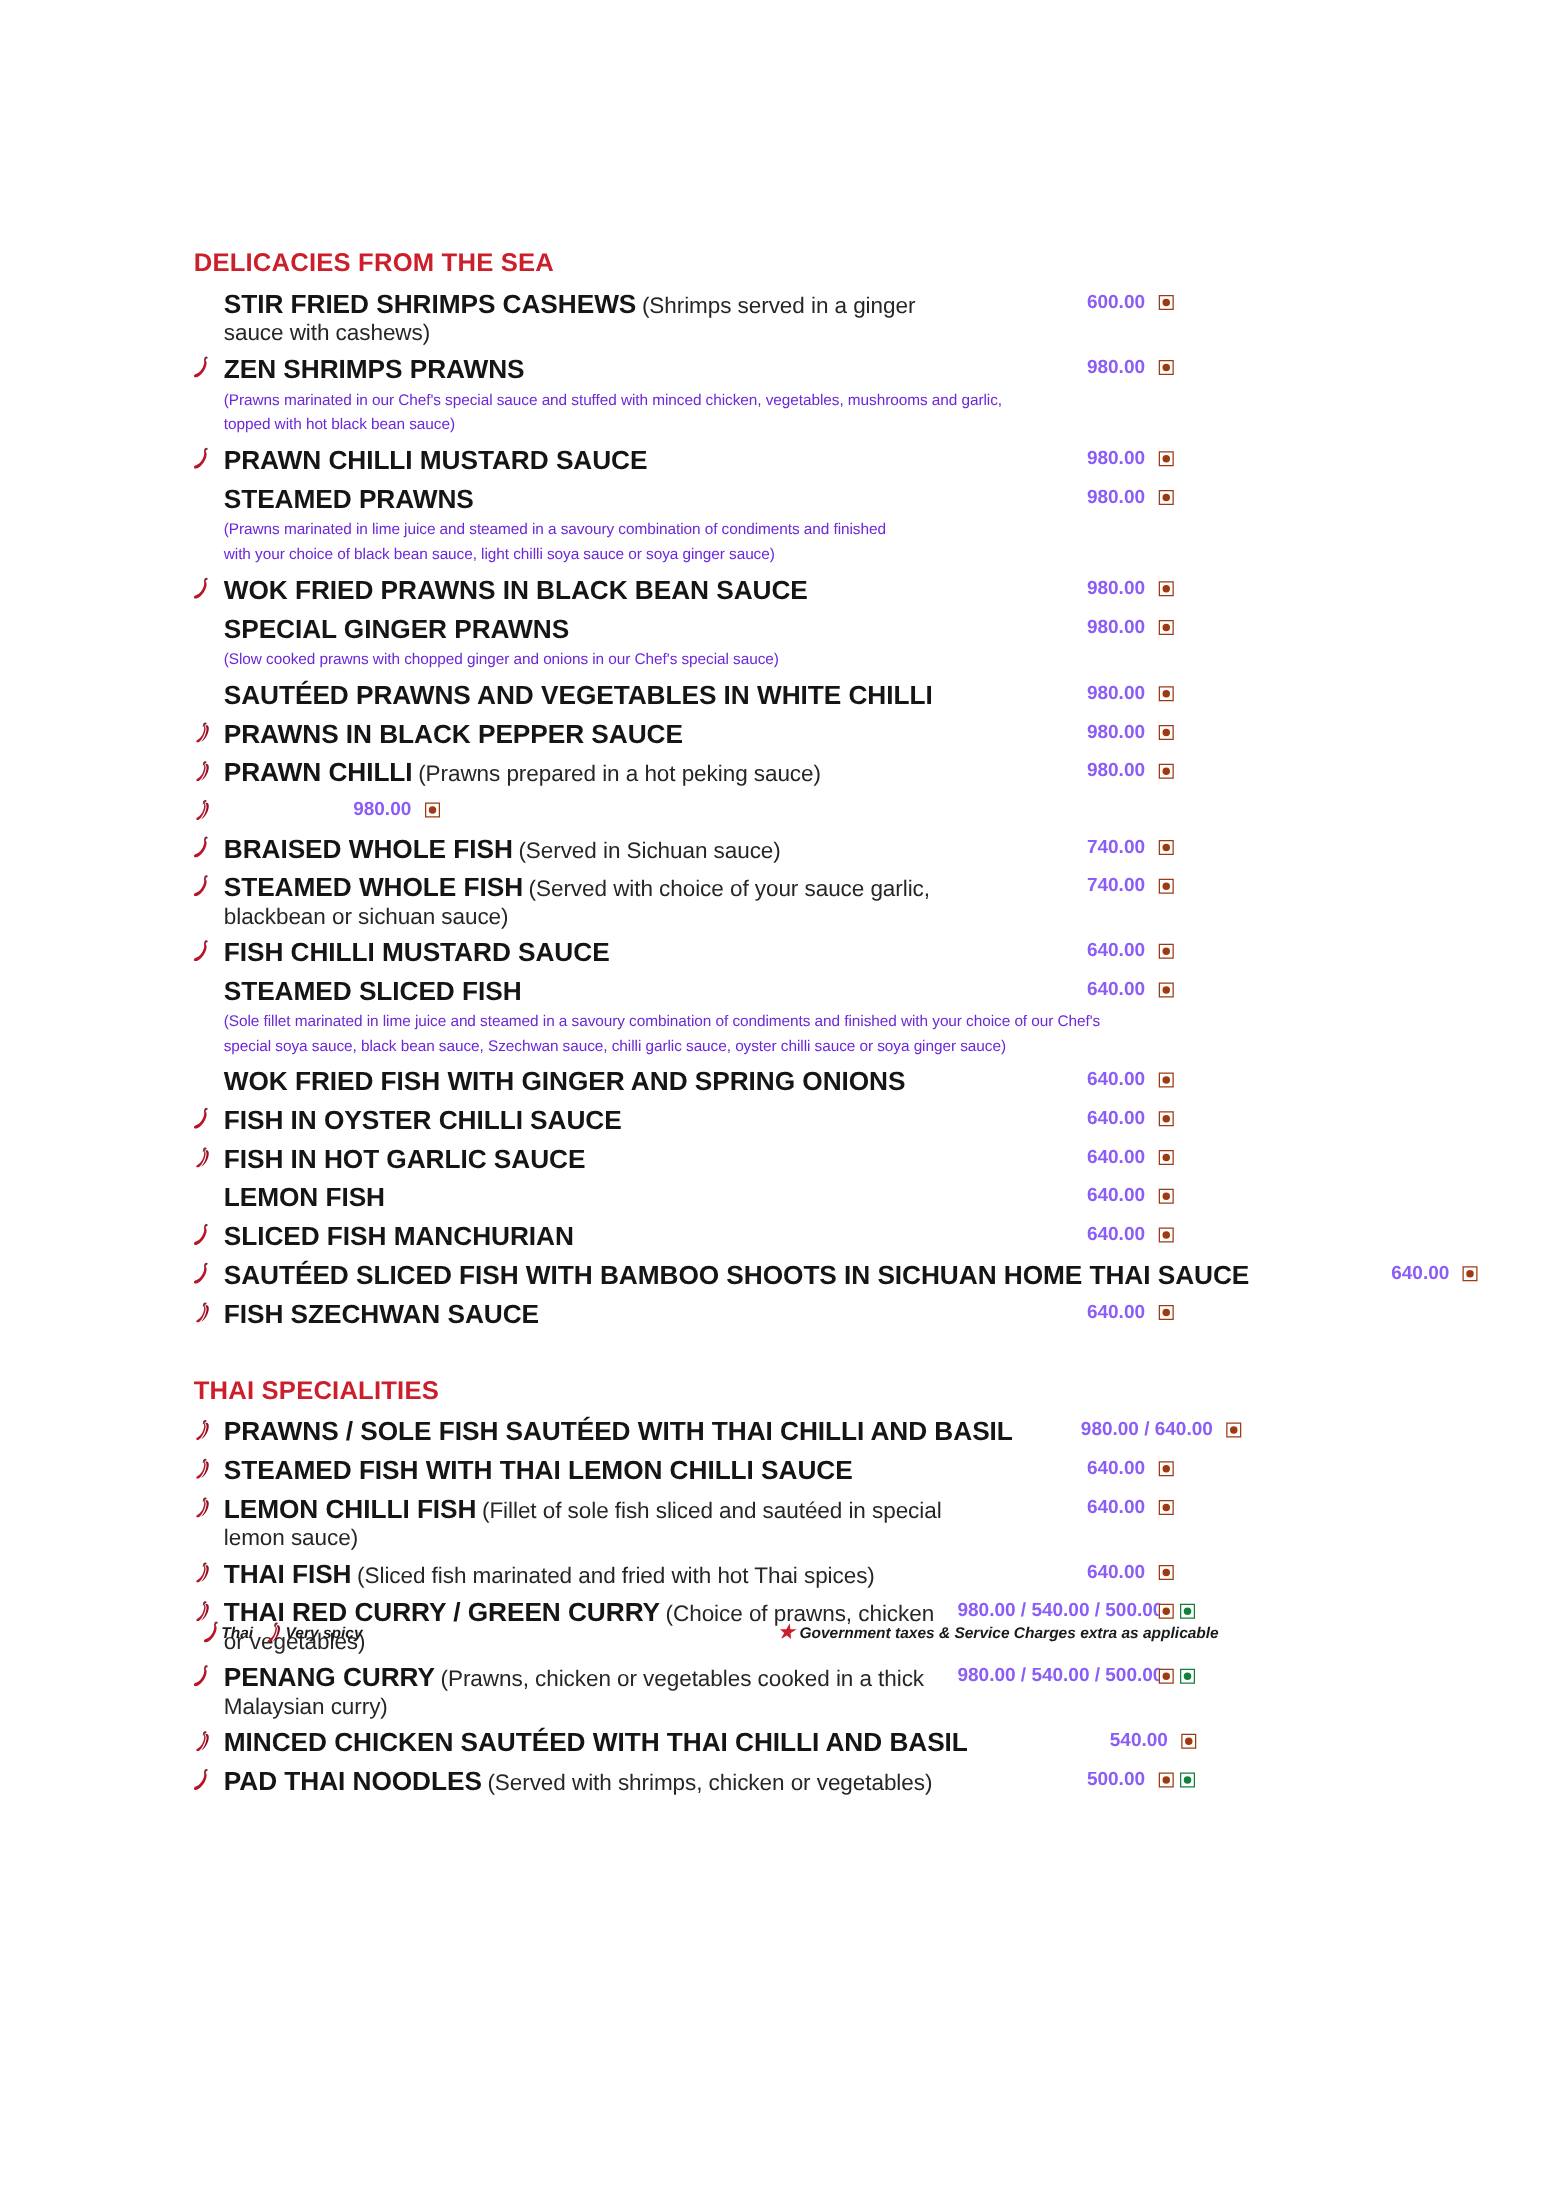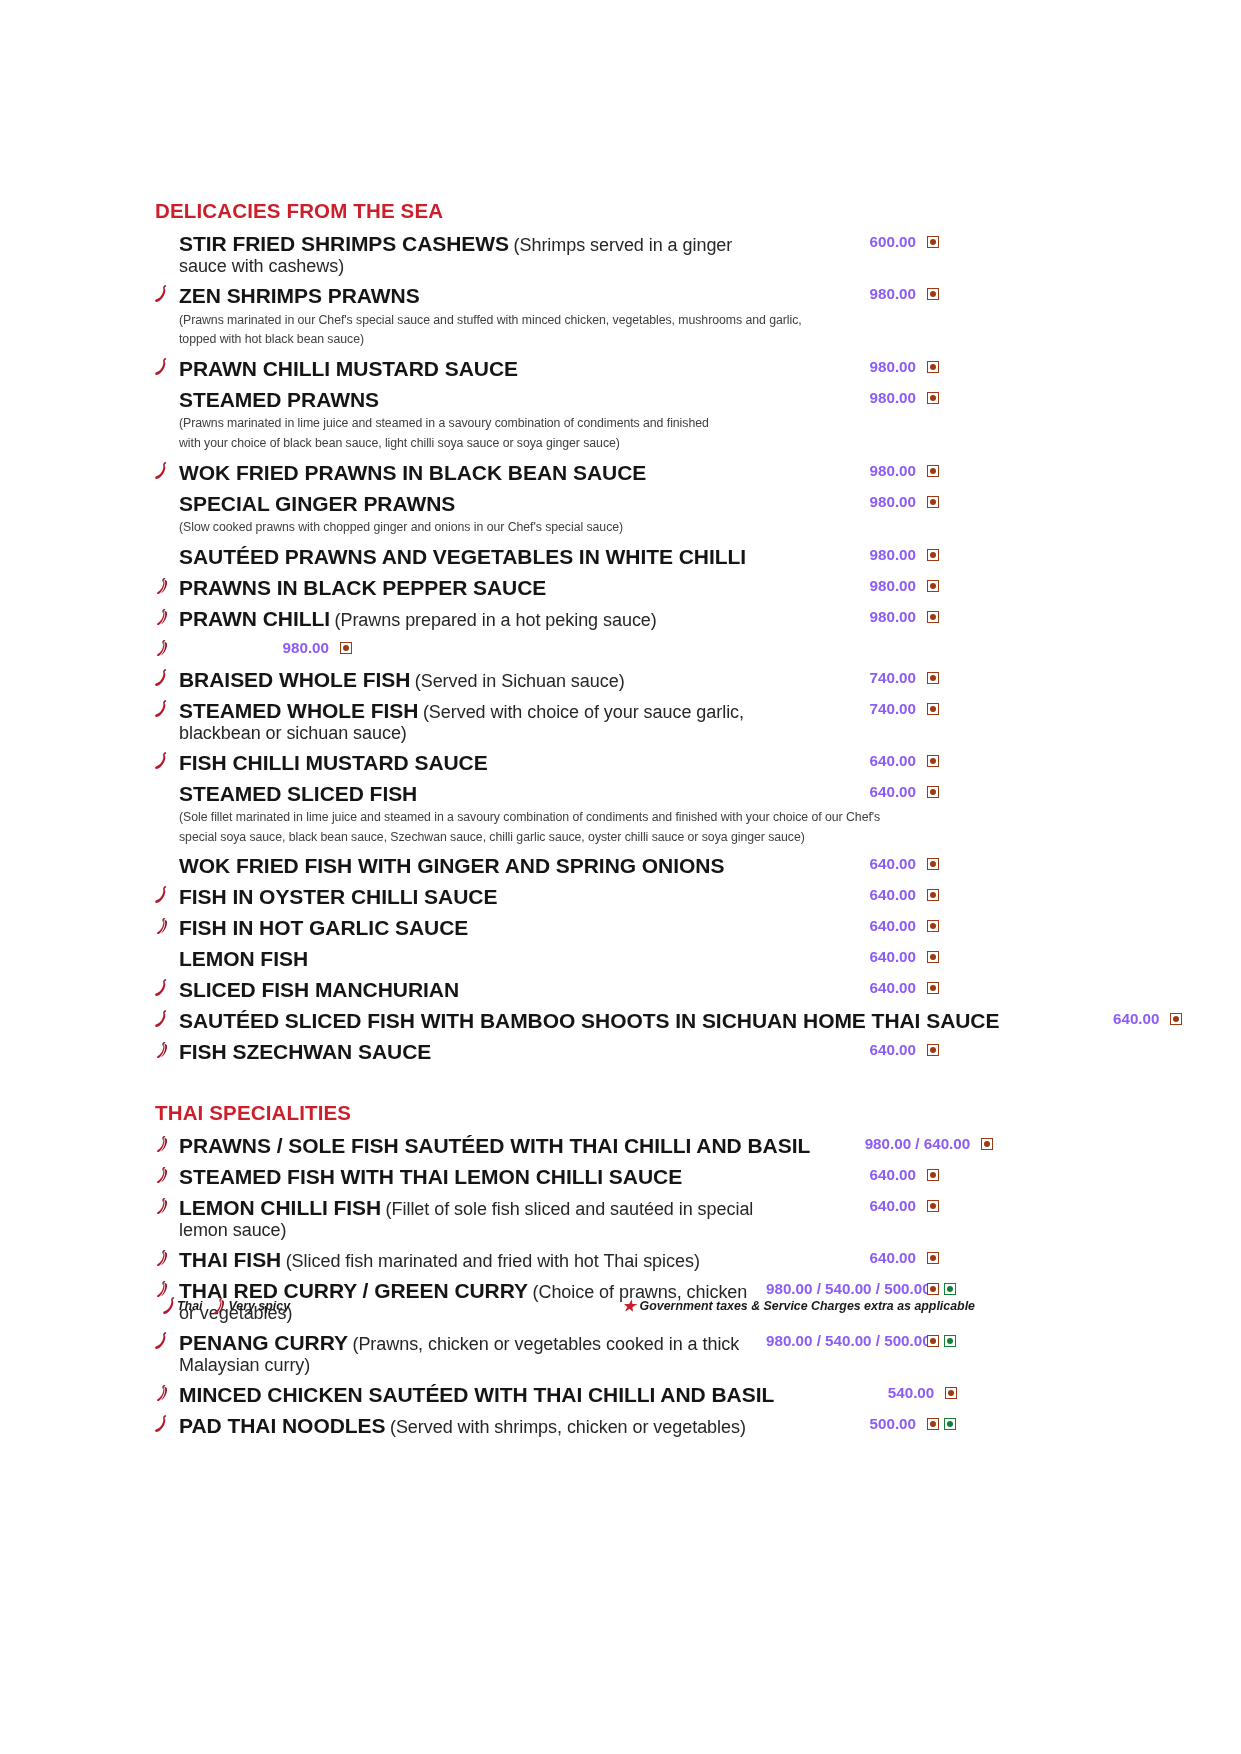--- a/index.html
+++ b/index.html
@@ -124,21 +124,21 @@
     display: block;
   }
   .diet-mark.veg { border-color: #13803a; }
   .diet-mark.veg .dot { background: #13803a; }
 
   
   .desc-block {
     margin: -1px 0 3px 24px;
     font-size: 12.3px;
     line-height: 1.62;
-    color: #404040;
+    color: #6d28d9;
     letter-spacing: -0.05px;
     max-width: 800px;
   }
   .desc-block div { white-space: nowrap; }
 
   
   .footer {
     position: absolute;
     left: 155px;
     top: 1297px;

